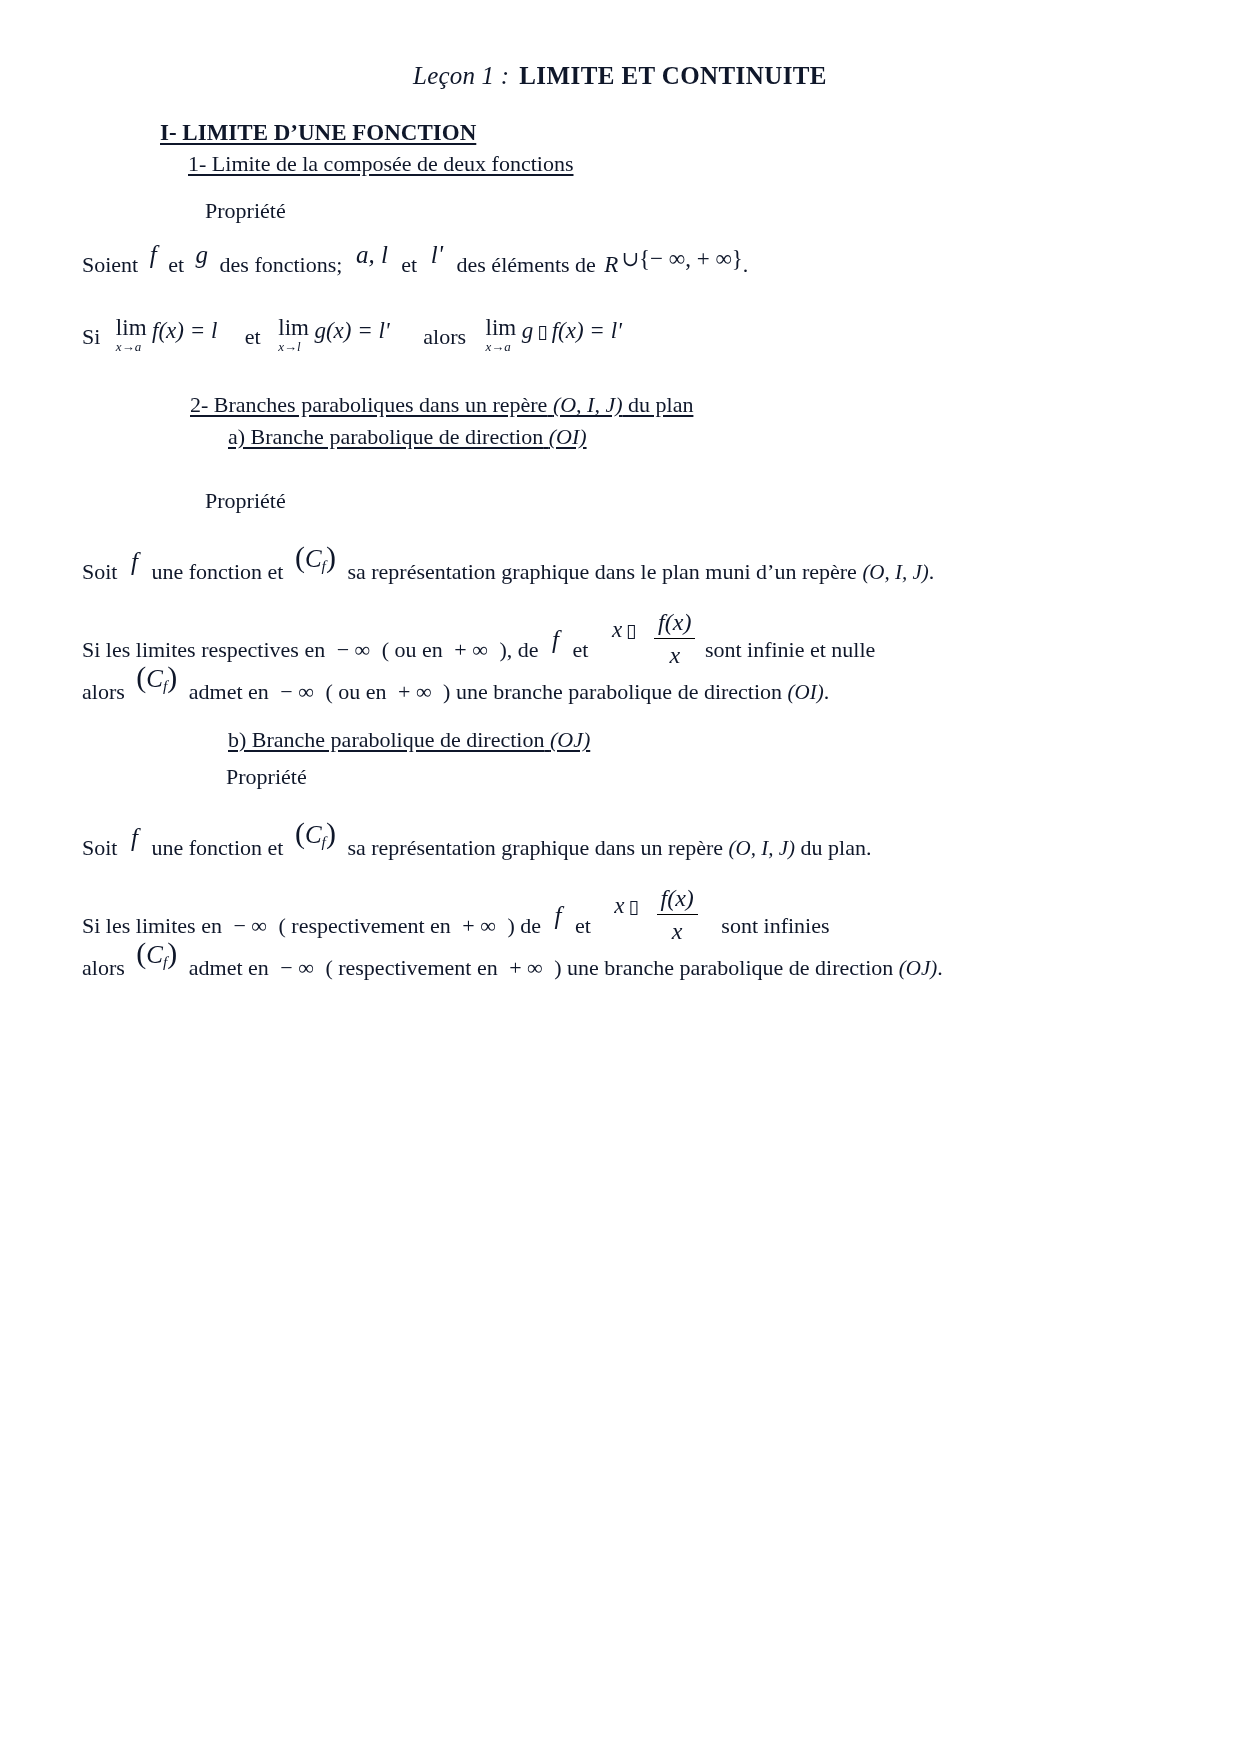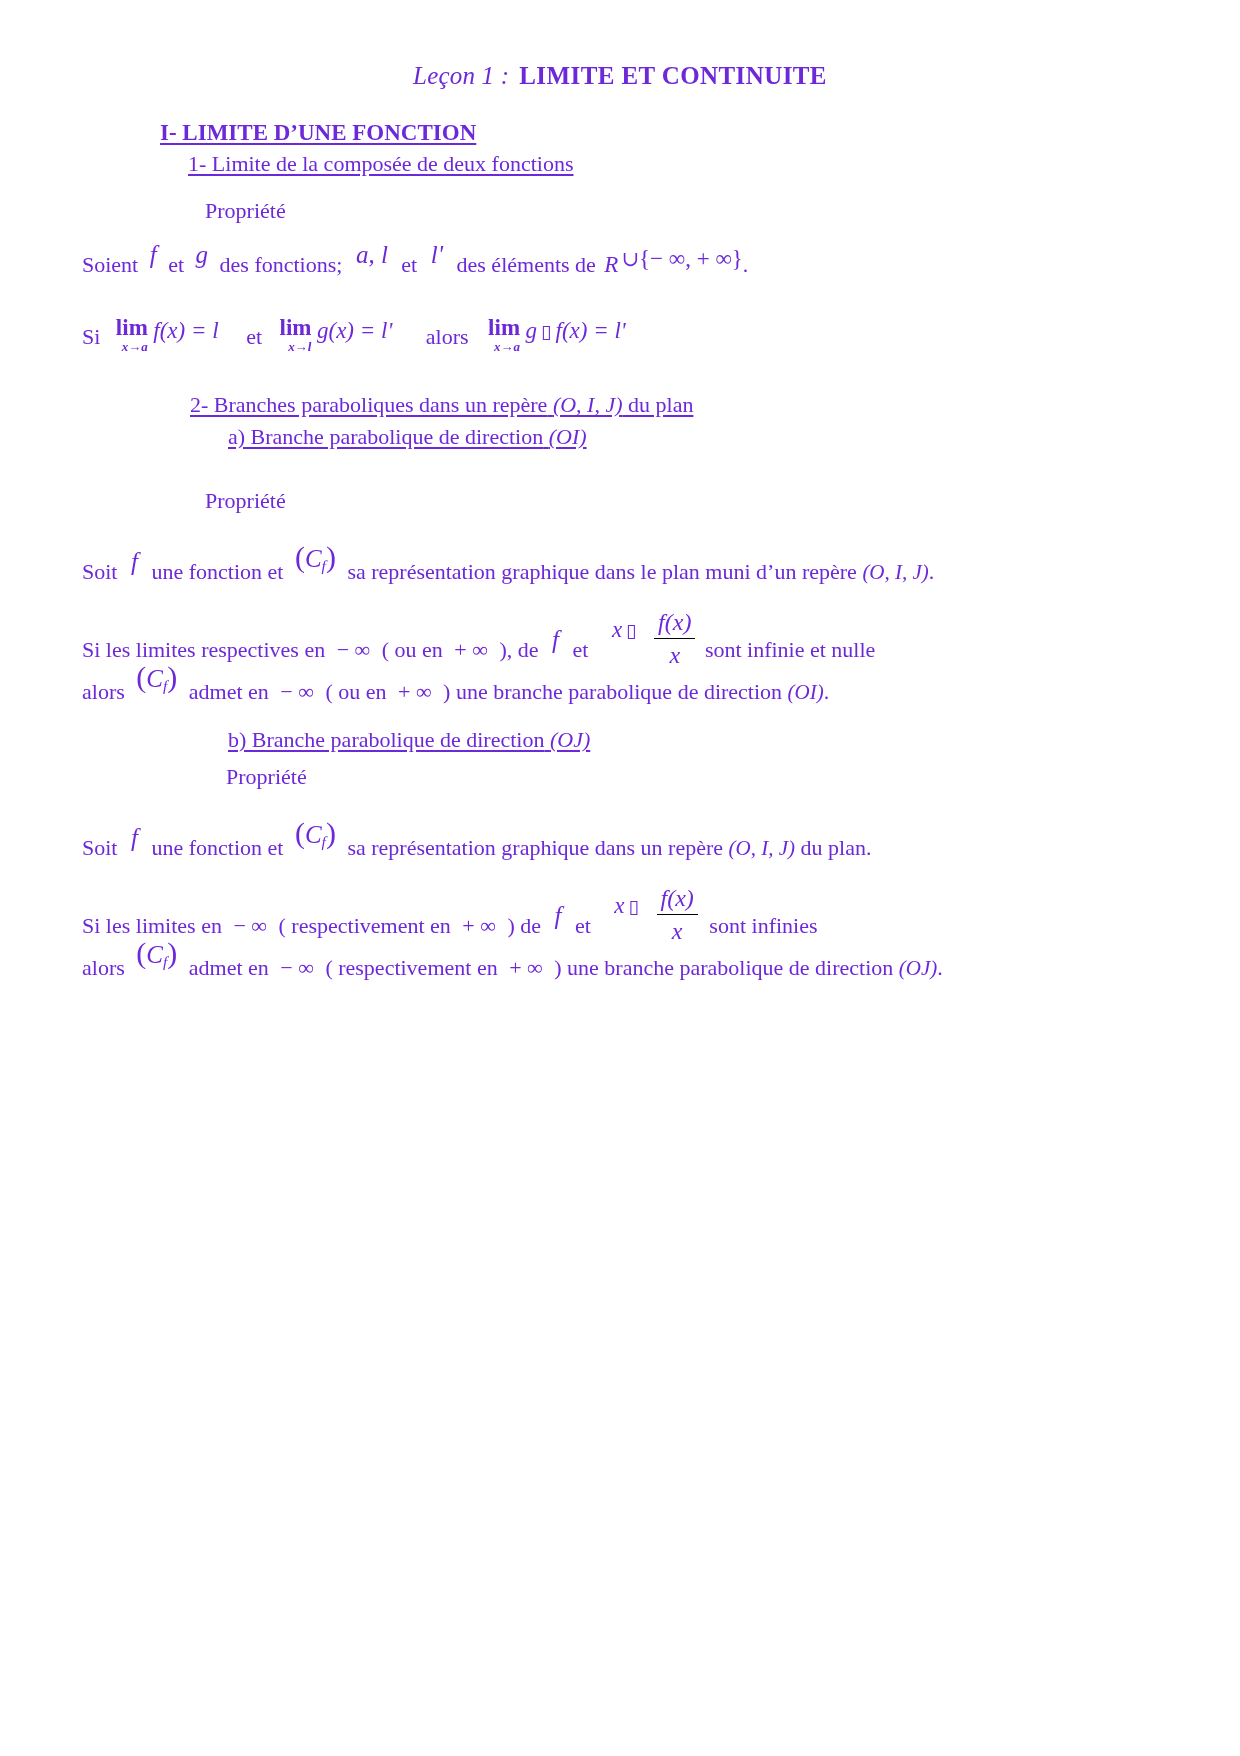--- a/index.html
+++ b/index.html
@@ -6,21 +6,21 @@
     margin: 0;
     padding: 0;
     background: #ffffff;
   }
   .page {
     position: relative;
     width: 1240px;
     height: 1297px;
     background: #ffffff;
     font-family: "Liberation Serif", "DejaVu Serif", serif;
-    color: #6d28d9;
+    color: #0f172a;
     overflow: hidden;
   }
 
   
   .doc-title {
     position: absolute;
     top: 62px;
     left: 0;
     width: 1240px;
     text-align: center;
@@ -108,25 +108,24 @@
   .cf .paren { font-size: 30px; font-style: normal; }
   .cf sub {
     font-size: 0.62em;
     font-style: italic;
     vertical-align: -0.25em;
   }
 
   
   .lim {
     display: inline-block;
-    text-align: right;
+    text-align: left;
     vertical-align: middle;
     position: relative;
     top: -4px;
-    font-weight: bold;
   }
   .lim .op { display: block; font-size: 23px; font-style: normal; line-height: 1; }
   .lim .sub {
     display: block;
     font-size: 13px;
     font-style: italic;
     line-height: 1.1;
     margin-top: 1px;
   }
 
@@ -294,21 +293,21 @@
     <span>( respectivement en</span>
     <span class="inf" style="margin:0 6px;">+ ∞</span>
     <span>)  de</span>
     <span class="mbig raise" style="margin:0 8px;">f</span>
     <span>et</span>
     <span class="mi raise" style="margin-left:18px; top:-20px;">x</span><span class="tofu raise" style="top:-20px; margin-left:4px;">▯</span>
     <span class="frac" style="margin-left:12px;">
       <span class="num">f(x)</span>
       <span class="den">x</span>
     </span>
-    <span style="margin-left:2px;">sont  infinies</span>
+    <span style="margin-left:14px;">sont  infinies</span>
   </div>
 
   <div class="line" style="left:82px; top:948px;">
     <span>alors</span>
     <span class="cf" style="margin:0 6px;"><span class="paren">(</span><span>C</span><sub>f</sub><span class="paren">)</span></span>
     <span>admet en</span>
     <span class="inf" style="margin:0 6px;">− ∞</span>
     <span>( respectivement en</span>
     <span class="inf" style="margin:0 6px;">+ ∞</span>
     <span>)  une branche parabolique de direction</span>

